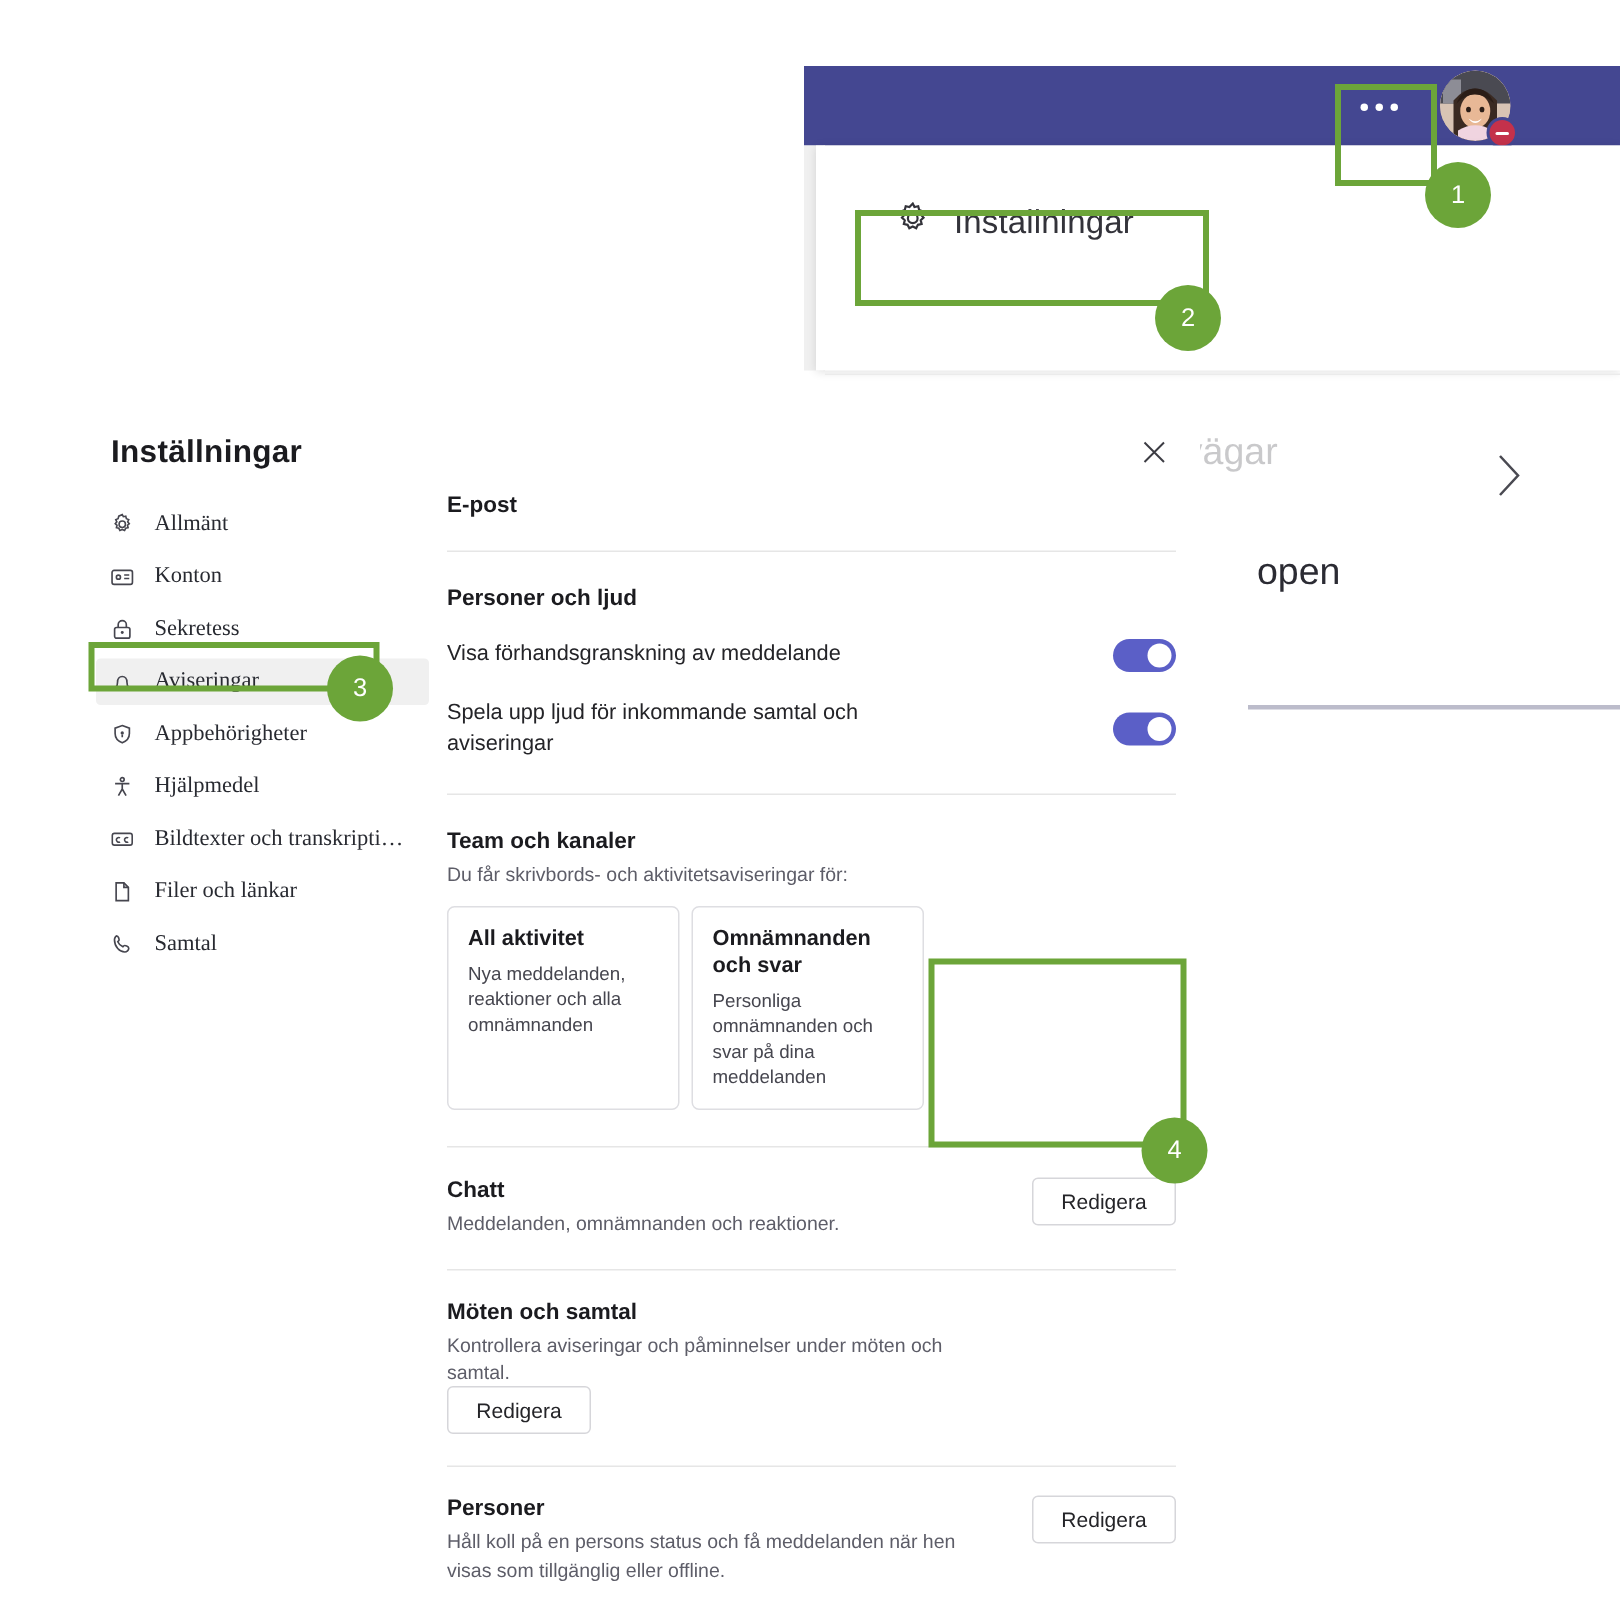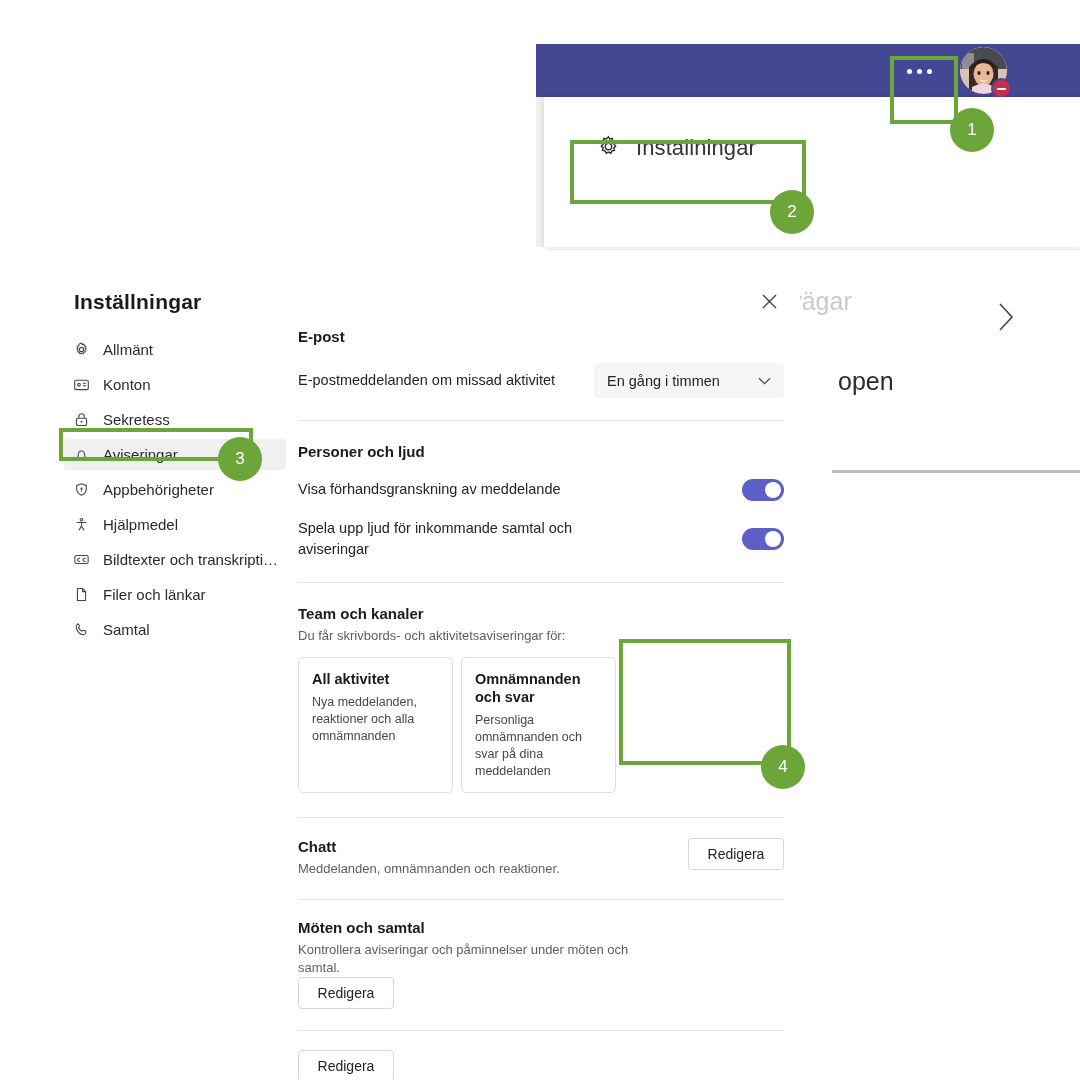--- a/index.html
+++ b/index.html
@@ -94,21 +94,21 @@
 
   
   .sett-nav { position: absolute; left: 64px; top: 66px; width: 222px; }
   .nav-item {
     position: relative; display: flex; align-items: center; gap: 12px;
     height: 31px; padding-left: 8px; margin-bottom: 4px;
     font-size: 15px; color: #282a31; border-radius: 3px;
   }
   .nav-item.active { background: #f0f0f0; }
   .nav-ico { width: 19px; height: 19px; flex: 0 0 19px; display:flex; align-items:center; justify-content:center; color:#46464f; }
-  .nav-label { white-space: nowrap; }
+  .nav-label { white-space: nowrap; font-family: Liberation Serif, serif; }
 
   
   .sett-body { position: absolute; left: 298px; top: 60px; width: 486px; }
   .sec-head { font-size: 15px; font-weight: bold; color: #1b1b1f; }
   .sec-sub { font-size: 13px; color: #5d5d68; margin-top: 6px; }
   .row { display: flex; align-items: center; justify-content: space-between; }
   .row-label { font-size: 14.5px; color: #242428; line-height: 1.45; }
   .hr { height: 1px; background: #e6e6e6; }
 
   .dropdown {
@@ -325,31 +325,20 @@
           </svg>
         </span>
         <span class="nav-label">Samtal</span>
       </div>
     </nav>
 
     <div class="sett-body">
 
       <div>
         <div class="sec-head">E-post</div>
-        <div class="row" style="margin-top:18px;">
-          <div class="row-label">E-postmeddelanden om missad aktivitet</div>
-          <div class="dropdown">
-            <span>En gång i timmen</span>
-            <span class="chev">
-              <svg width="13" height="8" viewBox="0 0 13 8" fill="none" stroke="#4a4a52" stroke-width="1.2">
-                  <path d="M1 1.3 L6.5 6.6 L12 1.3"></path>
-                </svg>
-            </span>
-          </div>
-        </div>
       </div>
 
       <div class="hr" style="margin-top:22px;"></div>
 
       <div style="margin-top:22px;">
         <div class="sec-head">Personer och ljud</div>
 
         <div class="row" style="margin-top:19px;">
           <div class="row-label" style="max-width:380px;">Visa förhandsgranskning av meddelande</div>
           <div class="toggle">
@@ -405,20 +394,24 @@
         <div style="max-width:370px;">
           <div class="block-head">Möten och samtal</div>
           <div class="block-desc">Kontrollera aviseringar och påminnelser under möten och samtal.</div>
         </div>
         <button class="edit-btn">Redigera</button>
       </div>
 
       <div class="hr" style="margin-top:21px;"></div>
 
       <div class="row" style="margin-top:19px; align-items:flex-start;">
+        <div style="max-width:370px;">
+          <div class="block-head">Personer</div>
+          <div class="block-desc">Håll koll på en persons status och få meddelanden när hen visas som tillgänglig eller offline.</div>
+        </div>
         <button class="edit-btn">Redigera</button>
       </div>
 
     </div>
   </div>
 
   <div class="cal-box" style="left:890px; top:56px; width:68px; height:68px;"></div>
   <div class="cal-badge" style="left:950px; top:108px; width:44px; height:44px;">1</div>
 
   <div class="cal-box" style="left:570px; top:140px; width:236px; height:64px;"></div>

